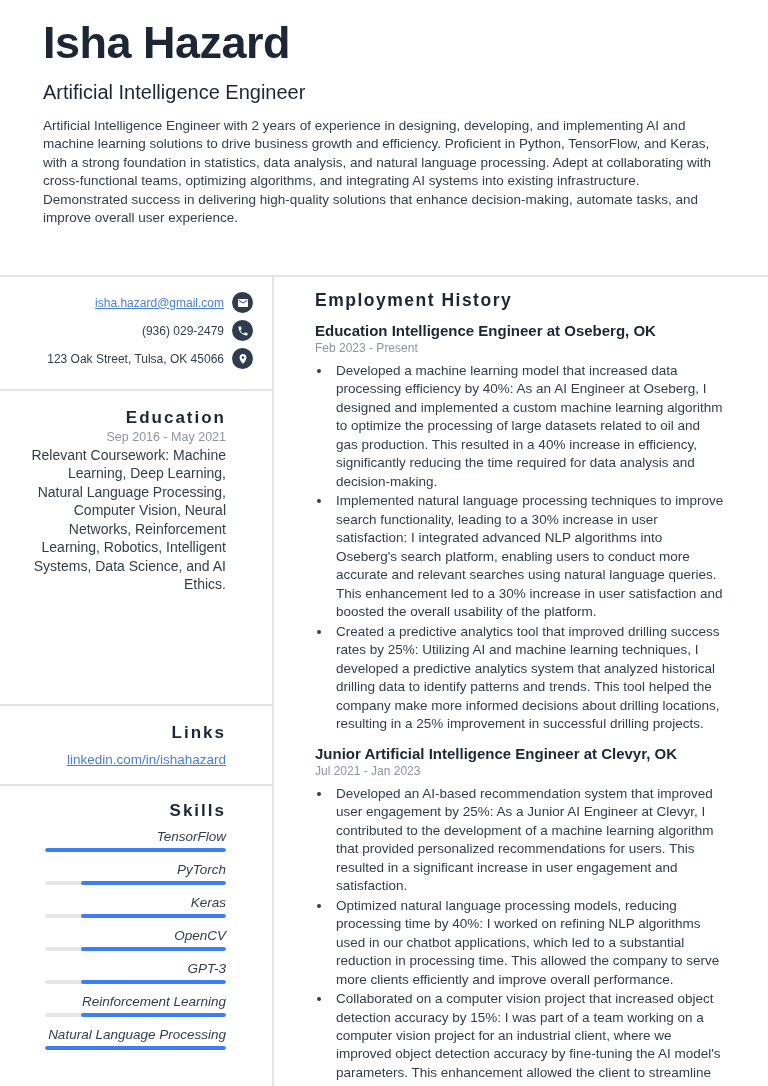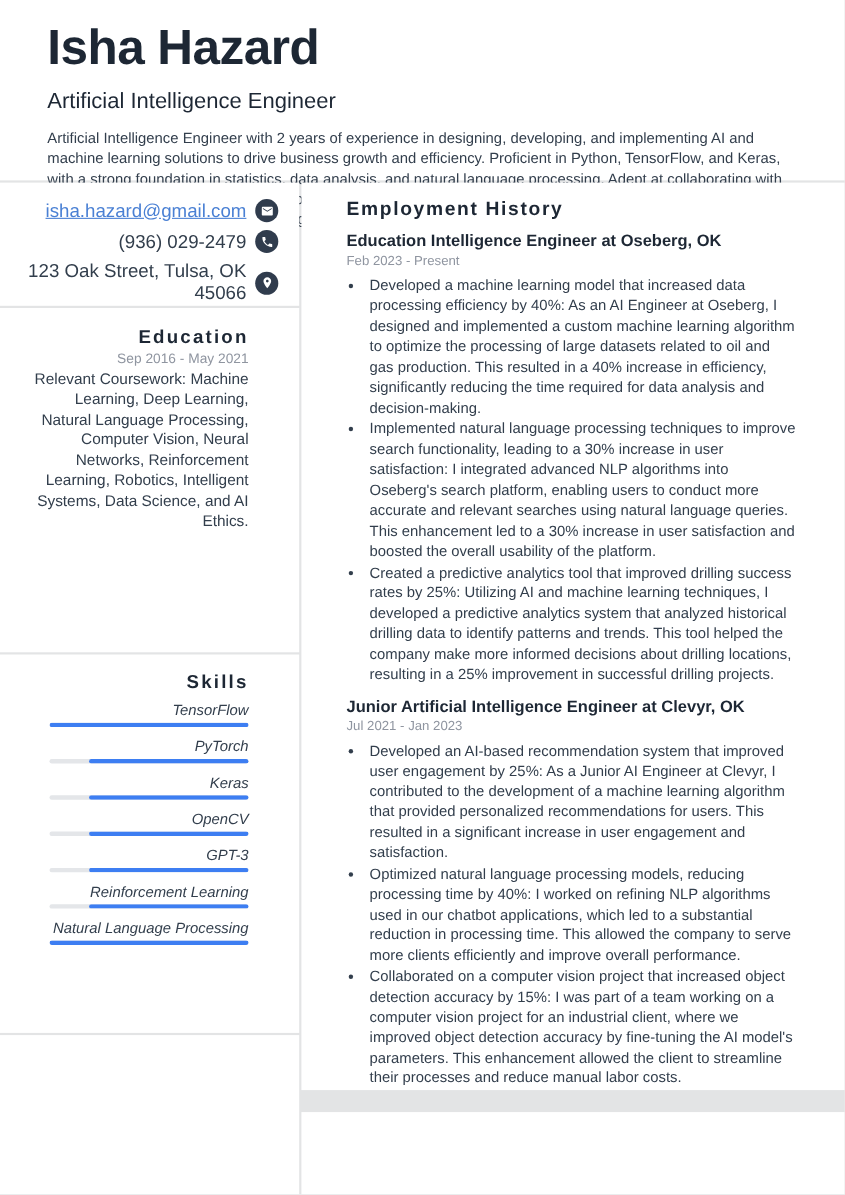--- a/index.html
+++ b/index.html
@@ -6,21 +6,21 @@
   html,body { background:#eceded; }
   body { font-family:"Liberation Sans","DejaVu Sans",sans-serif; }
   .page {
     width:768px; height:1086px; margin:0 auto; overflow:hidden;
     background:var(--gap-gray,#e3e4e5);
     display:flex; flex-direction:column;
     color:var(--body-text,#323e4c);
   }
   
   .header {
-    background:#fff; height:164px; flex:none;
+    background:#fff; height:275px; flex:none;
     padding:16px 43px 16px 43px;
   }
   .name {
     font-size:45px; line-height:1.18; font-weight:700;
     letter-spacing:-0.5px; color:var(--heading-text,#1d2734);
   }
   .headline {
     font-size:20px; font-weight:400; margin-top:12px;
     color:var(--heading-text,#1d2734);
   }
@@ -33,21 +33,21 @@
   .sidebar { width:272px; flex:none; display:flex; flex-direction:column; gap:2px; }
   .sidebar section { background:#fff; text-align:right; }
   .main { flex:1; display:flex; flex-direction:column; gap:20px; min-width:0; }
   .main section { background:#fff; }
   .filler { flex:1; }
 
   
   .contact-section { height:112px; flex:none; padding:15px 19px 0 20px; }
   .contact-row {
     display:flex; justify-content:flex-end; align-items:center;
-    gap:8px; margin-bottom:7px; font-size:17px;
+    gap:8px; margin-bottom:7px; font-size:12px;
   }
   .icon-circle {
     width:21px; height:21px; border-radius:50%;
     background:var(--icon-bg,#303c4d); flex:none;
     display:flex; align-items:center; justify-content:center;
   }
   .icon-circle svg { width:12px; height:12px; fill:#ffffff; }
   a.blue-link { color:var(--link-blue,#4a80d4); text-decoration:underline; cursor:pointer; }
   .plain-contact { color:var(--body-text,#323e4c); }
 
@@ -131,20 +131,24 @@
           </span>
         </div>
       </section>
 
       <section class="education-section">
         <h2 class="side-heading">Education</h2>
         <div class="edu-dates">Sep 2016 - May 2021</div>
         <div class="edu-details">Relevant Coursework: Machine Learning, Deep Learning, Natural Language Processing, Computer Vision, Neural Networks, Reinforcement Learning, Robotics, Intelligent Systems, Data Science, and AI Ethics.</div>
       </section>
 
+      <section class="links-section">
+        <h2 class="side-heading">Links</h2>
+        <a class="blue-link">linkedin.com/in/ishahazard</a>
+      </section>
 
       <section class="skills-section">
         <h2 class="side-heading">Skills</h2>
         <div class="skills-list" id="skills-list">
             <div class="skill">
               <div class="skill-name">TensorFlow</div>
               <div class="skill-track">
                 <div class="skill-fill" style="width: 100%;"></div>
               </div>
             </div>

